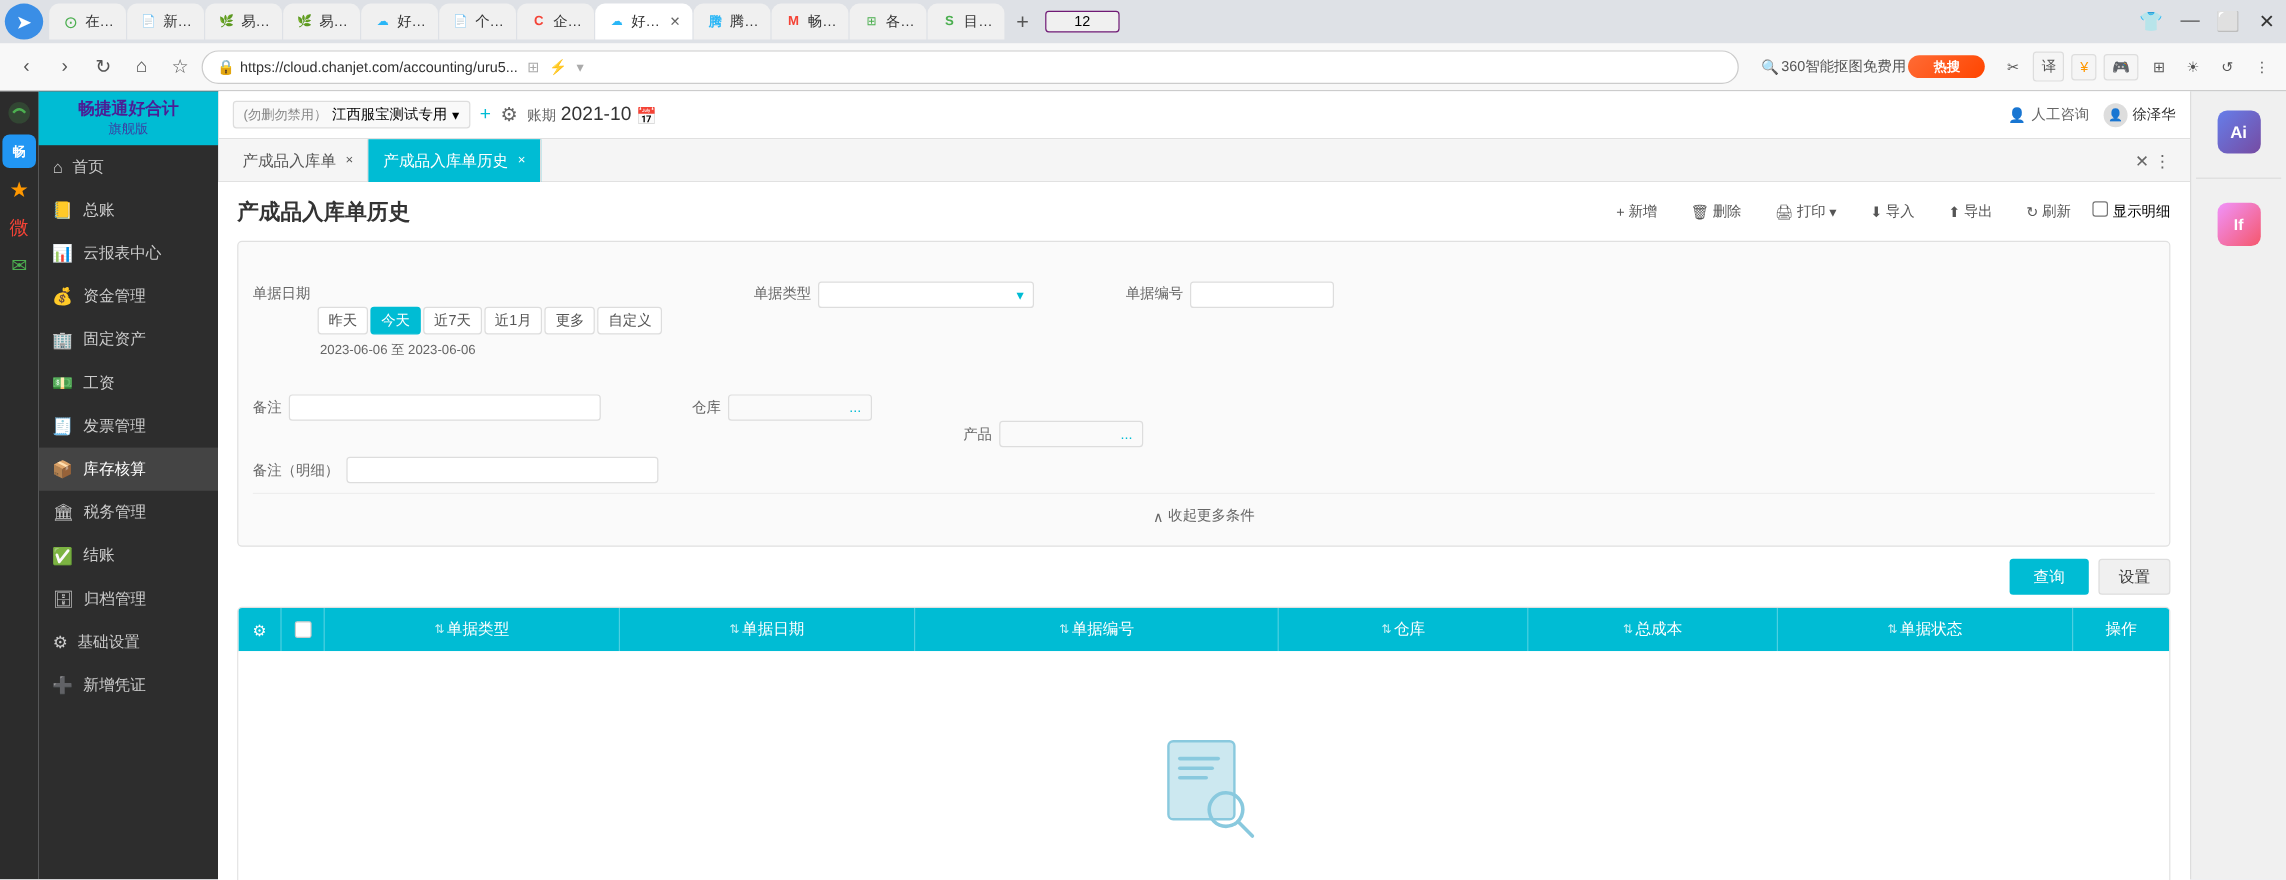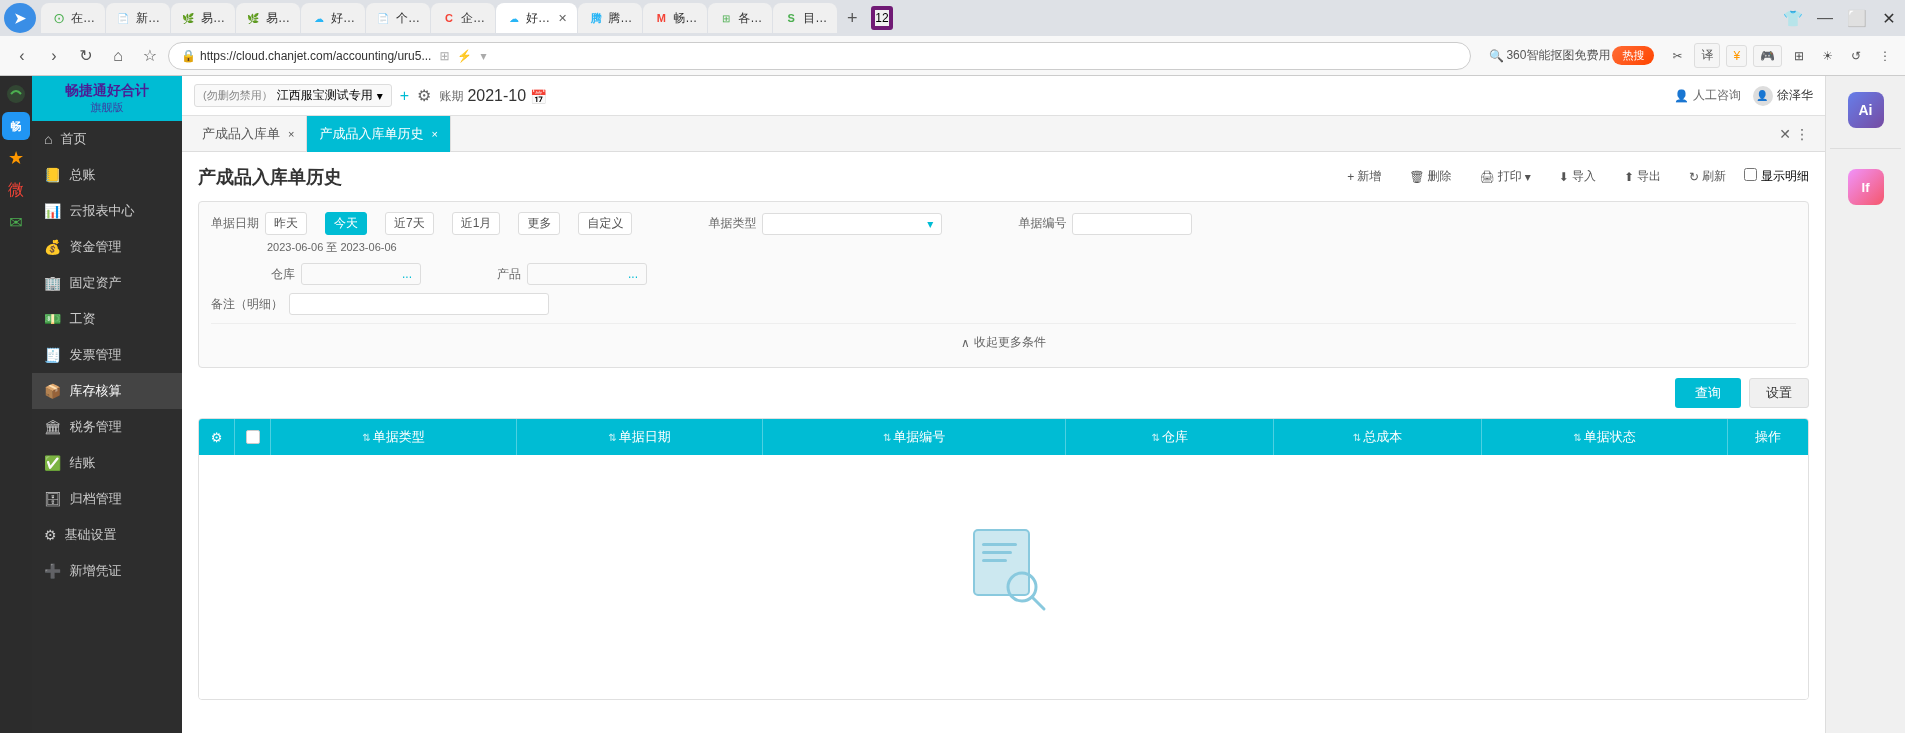--- a/index.html
+++ b/index.html
@@ -9,32 +9,32 @@
     .browser-chrome { background: #dee1e6; width: 1905px; height: 733px; display: flex; flex-direction: column; }
 
     
     .tab-bar { display: flex; align-items: center; background: #dee1e6; height: 36px; padding: 0 4px; gap: 1px; }
     .tab { display: flex; align-items: center; height: 30px; padding: 0 10px; border-radius: 8px 8px 0 0; font-size: 12px; background: #f0f0f0; color: #333; max-width: 160px; white-space: nowrap; overflow: hidden; gap: 4px; cursor: pointer; position: relative; flex-shrink: 0; }
     .tab.active { background: #fff; z-index: 1; }
     .tab-favicon { width: 16px; height: 16px; display: inline-flex; align-items: center; justify-content: center; font-size: 10px; flex-shrink: 0; }
     .tab-title { flex: 1; overflow: hidden; text-overflow: ellipsis; font-size: 12px; }
     .tab-close { margin-left: 4px; color: #666; cursor: pointer; font-size: 11px; flex-shrink: 0; }
     .tab-new { display: flex; align-items: center; justify-content: center; width: 28px; height: 28px; border-radius: 50%; cursor: pointer; font-size: 18px; color: #555; }
-    .tab-counter { background: #f0f0f0; border: 4px solid #701a75; border-radius: 3px; padding: 1px 0; font-size: 12px; margin-left: 4px; }
+    .tab-counter { background: #f0f0f0; border: 1px solid #701a75; border-radius: 3px; padding: 1px 23px; font-size: 12px; margin-left: 4px; }
     .tab-bar-right { display: flex; align-items: center; margin-left: auto; gap: 8px; }
     .win-btn { width: 24px; height: 24px; display: flex; align-items: center; justify-content: center; cursor: pointer; font-size: 16px; color: #555; }
 
     
     .address-bar { display: flex; align-items: center; background: #f8f8f8; height: 40px; padding: 0 8px; gap: 4px; border-bottom: 1px solid #ccc; }
     .nav-btn { width: 28px; height: 28px; display: flex; align-items: center; justify-content: center; cursor: pointer; border-radius: 50%; color: #555; font-size: 16px; }
     .address-input { flex: 1; height: 28px; border: 1px solid #ccc; border-radius: 14px; padding: 0 12px; font-size: 12px; background: #fff; color: #333; display: flex; align-items: center; gap: 4px; }
     .address-url { font-size: 12px; color: #333; }
     .toolbar-right { display: flex; align-items: center; gap: 6px; margin-left: 8px; }
     .toolbar-btn { display: flex; align-items: center; gap: 2px; padding: 3px 6px; border-radius: 4px; cursor: pointer; font-size: 12px; color: #555; }
-    .hot-search { background: linear-gradient(135deg, #ff6b35, #ff4500); color: white; border-radius: 10px; padding: 2px 10px; font-size: 11px; font-weight: normal; }
+    .hot-search { background: linear-gradient(135deg, #ff6b35, #ff4500); color: white; border-radius: 10px; padding: 2px 21px; font-size: 11px; font-weight: bold; }
 
     
     .app-body { display: flex; flex: 1; overflow: hidden; }
 
     
     .icon-sidebar { width: 32px; background: #2c2c2c; display: flex; flex-direction: column; align-items: center; padding: 4px 0; gap: 4px; }
     .icon-sidebar-item { width: 28px; height: 28px; display: flex; align-items: center; justify-content: center; border-radius: 4px; cursor: pointer; color: #aaa; font-size: 16px; }
 
     
     .main-sidebar { width: 150px; background: #2d2d2d; display: flex; flex-direction: column; overflow: hidden; }
@@ -68,21 +68,21 @@
     .page-header { display: flex; align-items: center; justify-content: space-between; margin-bottom: 12px; }
     .page-title { font-size: 18px; font-weight: bold; color: #333; }
     .page-actions { display: flex; align-items: center; gap: 8px; }
     .action-btn { display: flex; align-items: center; gap: 3px; padding: 4px 10px; border: none; background: none; cursor: pointer; color: #555; font-size: 12px; }
 
     
     .filter-area { border: 1px solid #e0e0e0; border-radius: 4px; padding: 10px 12px; margin-bottom: 10px; background: #fafafa; }
     .filter-row { display: flex; align-items: center; gap: 16px; margin-bottom: 8px; flex-wrap: wrap; }
     .filter-item { display: flex; align-items: center; gap: 6px; font-size: 12px; color: #333; }
     .filter-label { white-space: nowrap; color: #666; }
-    .filter-date-btns { display: flex; align-items: center; gap: 18px; }
+    .filter-date-btns { display: flex; align-items: center; gap: 2px; margin-top: 44px; }
     .date-btn { padding: 2px 8px; border: 1px solid #ddd; border-radius: 3px; cursor: pointer; font-size: 12px; background: #fff; color: #555; }
     .date-btn.active { background: #00bcd4; color: #fff; border-color: #00bcd4; }
     .date-range { font-size: 11px; color: #666; margin-left: 4px; }
     .filter-select { display: flex; align-items: center; gap: 4px; border: 1px solid #ddd; border-radius: 3px; padding: 3px 8px; background: #fff; cursor: pointer; font-size: 12px; min-width: 180px; }
     .filter-input { border: 1px solid #ddd; border-radius: 3px; padding: 3px 8px; font-size: 12px; width: 120px; }
     .filter-input-wide { border: 1px solid #ddd; border-radius: 3px; padding: 3px 8px; font-size: 12px; width: 260px; }
     .btn-query { background: #00bcd4; color: #fff; border: none; border-radius: 3px; padding: 5px 20px; cursor: pointer; font-size: 13px; }
     .btn-setting { background: #f0f0f0; color: #333; border: 1px solid #ddd; border-radius: 3px; padding: 5px 16px; cursor: pointer; font-size: 13px; }
     .collapse-btn { display: flex; align-items: center; justify-content: center; gap: 4px; color: #666; font-size: 12px; cursor: pointer; padding: 4px; }
 
@@ -424,30 +424,34 @@
               <input class="filter-input" type="text" style="">
             </div>
           </div>
 
           <div style="padding-left: 52px; margin-top: -4px; margin-bottom: 8px;">
             <span class="date-range">2023-06-06 至 2023-06-06</span>
           </div>
 
           <div class="filter-row">
 
+            <div class="filter-item">
+              <span class="filter-label">备注</span>
+              <input class="filter-input-wide" type="text" style="">
+            </div>
 
             <div class="filter-item" style="margin-left:60px;">
               <span class="filter-label">仓库</span>
               <div class="filter-input" style="display:flex; align-items:center; justify-content:space-between; cursor:pointer;">
                 <span></span>
                 <span style="color:#00bcd4;">...</span>
               </div>
             </div>
 
-            <div class="filter-item" style="margin-left:60px;">
+            <div class="filter-item" style="margin-left:60px;margin-top:44px;">
               <span class="filter-label">产品</span>
               <div class="filter-input" style="display:flex; align-items:center; justify-content:space-between; cursor:pointer;">
                 <span></span>
                 <span style="color:#00bcd4;">...</span>
               </div>
             </div>
           </div>
 
           <div class="filter-row">
 

